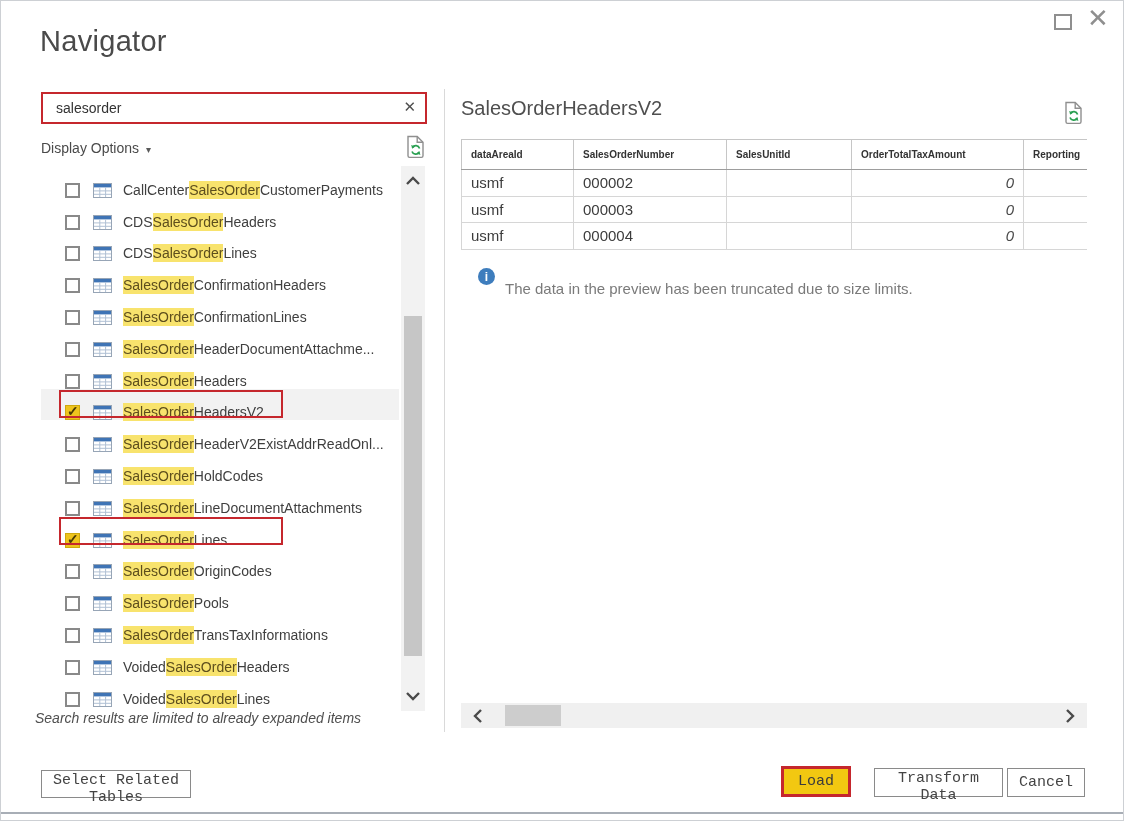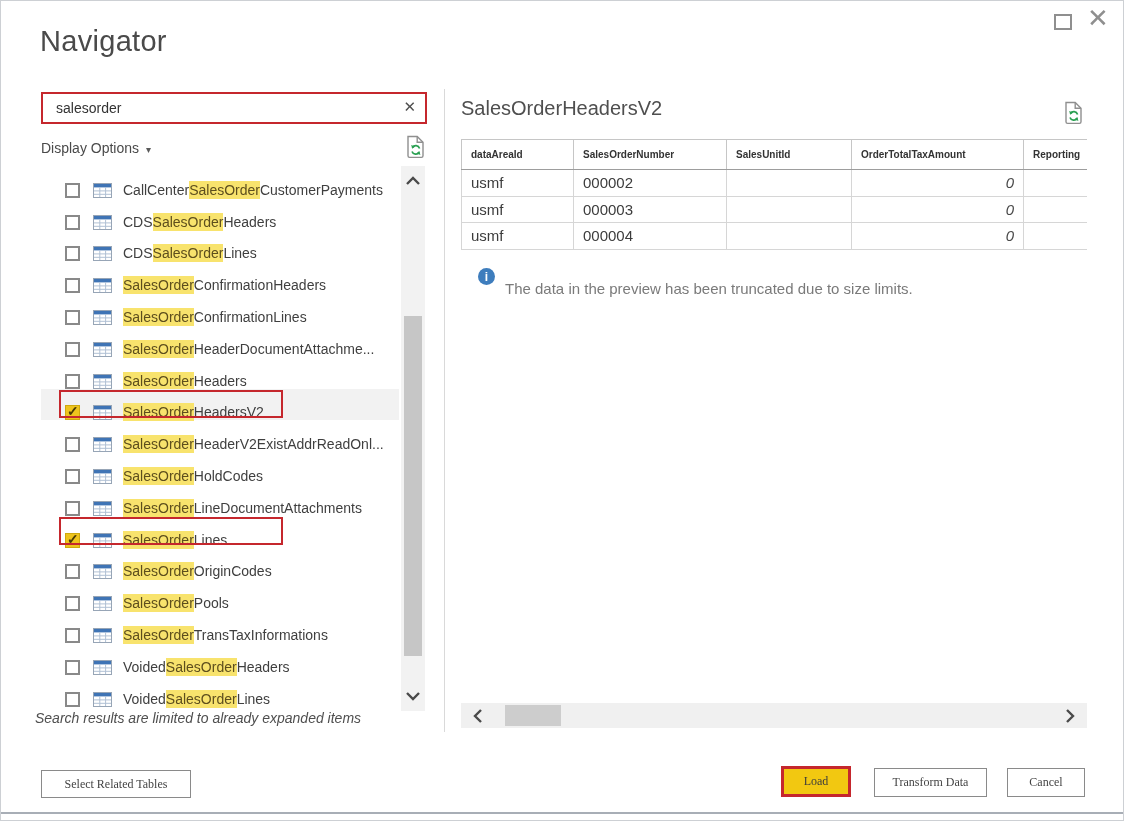--- a/index.html
+++ b/index.html
@@ -65,24 +65,24 @@
     display:flex;align-items:center;justify-content:center;flex-shrink:0;}
   .info-text{margin-left:10px;font-size:15px;color:#7a7a7a;margin-top:24px;}
 
   
   .hscroll{position:absolute;top:702px;left:460px;width:626px;height:25px;background:#f0f0f0;}
   .hscroll .arrow{position:absolute;top:0;width:26px;height:25px;display:flex;align-items:center;justify-content:center;cursor:pointer;}
   .hscroll .arrow.left{left:4px;} .hscroll .arrow.right{right:4px;}
   .hthumb{position:absolute;top:2px;bottom:2px;left:44px;width:56px;background:#cdcdcd;cursor:grab;}
 
   
-  .btn{position:absolute;box-sizing:border-box;border:1px solid #8a8a8a;background:#fff;font-family:Liberation Serif, serif;font-size:12px;color:#444;cursor:pointer;}
+  .btn{position:absolute;box-sizing:border-box;border:1px solid #8a8a8a;background:#fff;font-family:Liberation Mono, monospace;font-size:15px;color:#444;cursor:pointer;}
   .btn-related{left:40px;top:769px;width:150px;height:28px;}
   .btn-load{left:780px;top:765px;width:70px;height:31px;background:#f2c811;border:3px solid #c5272d;color:#3c3c3c;}
-  .btn-transform{left:873px;top:767px;width:113px;height:29px;}
+  .btn-transform{left:873px;top:767px;width:129px;height:29px;}
   .btn-cancel{left:1006px;top:767px;width:78px;height:29px;}
 
   svg{display:block;}
 </style>
 </head>
 <body>
 
 <div class="dialog">
 
   <div class="win-max"></div>

